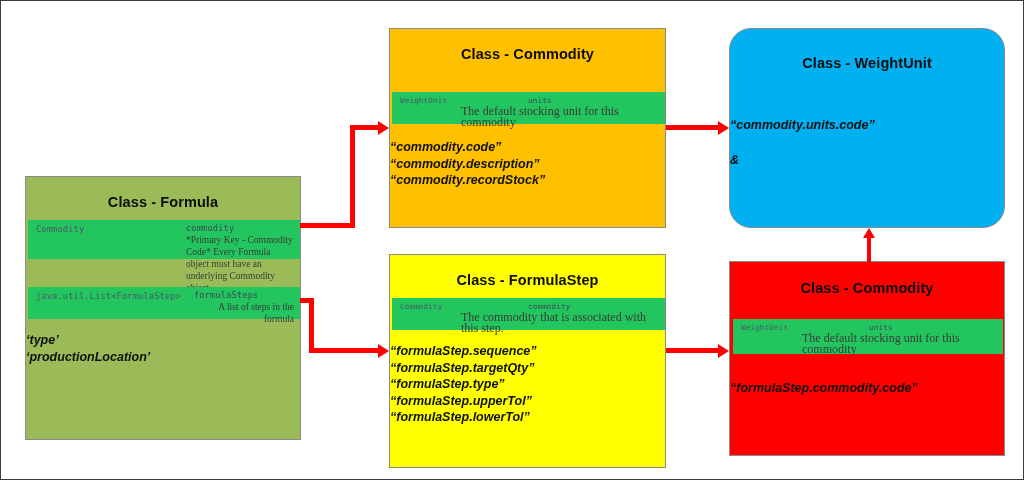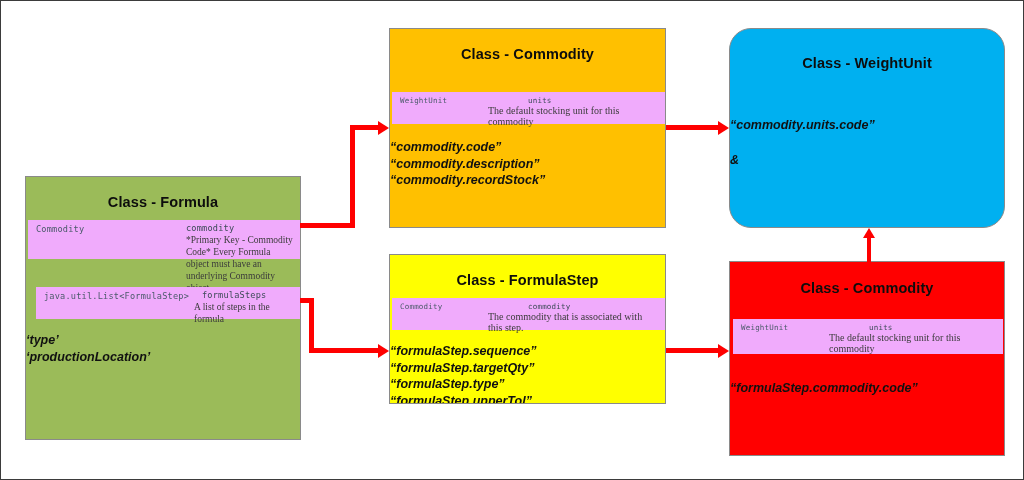--- a/index.html
+++ b/index.html
@@ -26,21 +26,21 @@
     overflow: hidden;
   }
   .box-title {
     text-align: center;
     font-weight: bold;
     font-size: 14.5px;
     color: #0d0d0d;
     letter-spacing: 0.1px;
   }
   .field-strip {
-    background: #f0abfc;
+    background: #22c55e;
     position: relative;
     box-sizing: border-box;
     padding: 3px 6px 21px 8px;
   }
   .field-type {
     position: absolute;
     left: 8px;
     top: 4px;
     font-family: "DejaVu Sans Mono", monospace;
     font-size: 7.5px;
@@ -49,54 +49,54 @@
   }
   .field-name {
     margin-left: 128px;
     font-family: "DejaVu Sans Mono", monospace;
     font-size: 7.5px;
     color: #3c4a58;
     letter-spacing: 0.2px;
     line-height: 11px;
   }
   .field-desc {
-    margin-left: 88px;
+    margin-left: 61px;
     font-family: "Liberation Serif", serif;
-    font-size: 10px;
+    font-size: 12px;
     color: #3b3b3b;
     line-height: 10.5px;
   }
   .field-strip.wide .field-type { font-size: 8.6px; }
   .field-strip.wide .field-name { font-size: 8.6px; margin-left: 150px; }
   .field-strip.wide .field-desc { font-size: 9.5px; margin-left: 150px; line-height: 12px;}
   .quote-list {
     font-weight: bold;
     font-style: italic;
     font-size: 12.5px;
     color: #111111;
     line-height: 16.5px;
   }
   .quote-list div { white-space: nowrap; }
 
   
   #box-formula      { background: #9BBB59; left: 24px;  top: 175px; width: 276px; height: 264px; }
   #box-commodity    { background: #FFC000; left: 388px; top: 27px;  width: 277px; height: 200px; }
   #box-weightunit   { background: #00B0F0; left: 728px; top: 27px;  width: 276px; height: 200px; border-radius: 22px; }
-  #box-formulastep  { background: #FFFF00; left: 388px; top: 253px; width: 277px; height: 150px; }
+  #box-formulastep  { background: #FFFF00; left: 388px; top: 253px; width: 277px; height: 214px; }
   #box-commodity-2  { background: #FF0000; left: 728px; top: 260px; width: 276px; height: 195px; }
 
   #box-formula .box-title     { margin-top: 17px; }
   #box-commodity .box-title   { margin-top: 17px; }
   #box-weightunit .box-title  { margin-top: 26px; }
   #box-formulastep .box-title { margin-top: 17px; }
   #box-commodity-2 .box-title { margin-top: 18px; }
 
   
   #formula-strip-1 { position: absolute; left: 2px;  top: 43px;  width: 272px; height: 39px; }
-  #formula-strip-2 { position: absolute; left: 10px;  top: 110px; width: 272px; height: 32px; }
+  #formula-strip-2 { position: absolute; left: 2px;  top: 110px; width: 272px; height: 32px; }
   #formula-quotes  { position: absolute; left: 0;    top: 155px; width: 100%; }
 
   
   #commodity-strip { position: absolute; left: 2px; top: 63px; width: 273px; height: 32px; }
   #commodity-quotes{ position: absolute; left: 0;   top: 110px; width: 100%; }
 
   
   #weightunit-quotes { position: absolute; left: 0; top: 88px; width: 100%; }
   #weightunit-quotes .amp { font-size: 12.5px; padding: 4px 0; }
   #weightunit-quotes .gap { height: 14px; }
@@ -163,21 +163,21 @@
 
     <div class="field-strip wide" id="formula-strip-1">
       <span class="field-type">Commodity</span>
       <div class="field-name">commodity</div>
       <div class="field-desc">*Primary Key - Commodity Code* Every Formula object must have an underlying Commodity object.</div>
     </div>
 
     <div class="field-strip wide" id="formula-strip-2">
       <span class="field-type">java.util.List&lt;FormulaStep&gt;</span>
       <div class="field-name" style="margin-left:158px">formulaSteps</div>
-      <div class="field-desc" style="text-align:left">A list of steps in the formula</div>
+      <div class="field-desc" style="text-align:right">A list of steps in the formula</div>
     </div>
 
     <div class="quote-list" id="formula-quotes">
       <div>‘type’</div>
       <div>‘productionLocation’</div>
     </div>
   </div>
 
   <div class="class-box" id="box-commodity">
     <div class="box-title">Class - Commodity</div>

